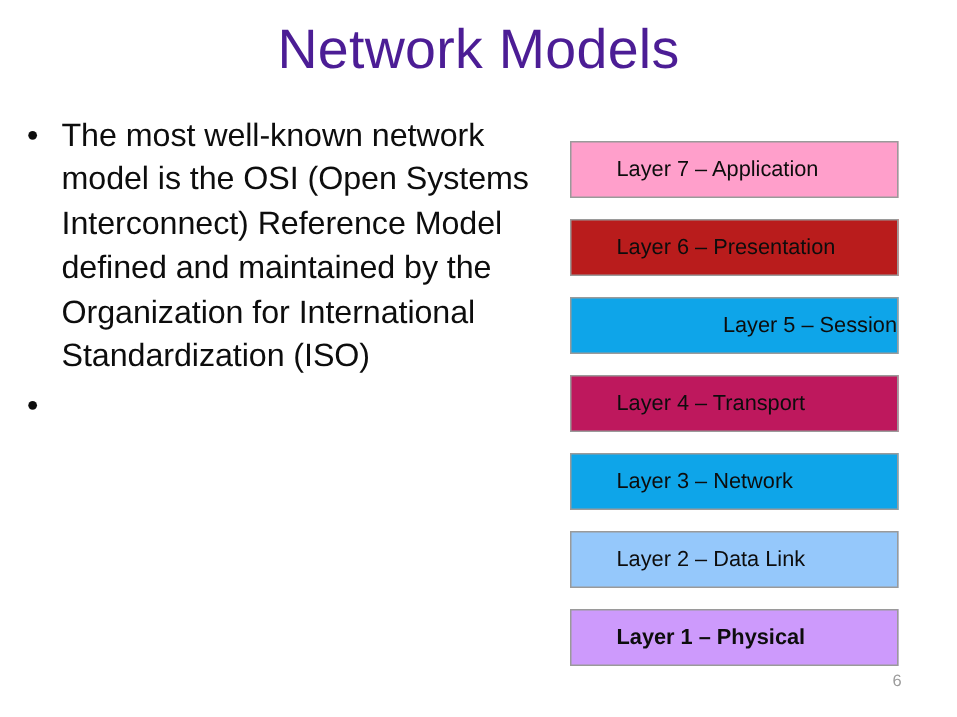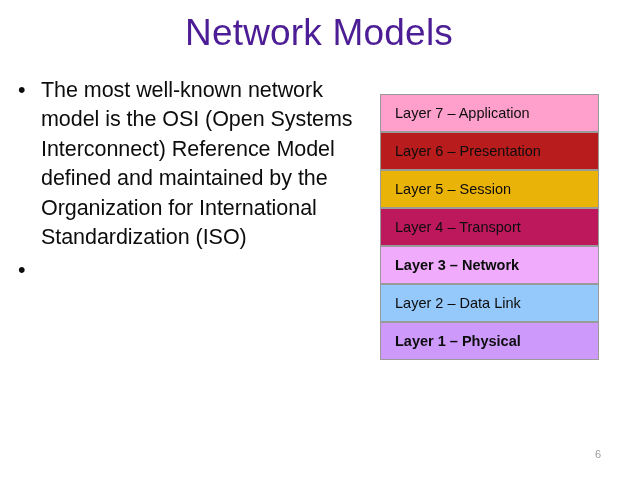--- a/index.html
+++ b/index.html
@@ -66,24 +66,24 @@
     position: absolute;
     left: 380px;
     top: 94px;
     width: 219px;
   }
   .layer-box {
     box-sizing: border-box;
     width: 219px;
     height: 38px;
     border: 1px solid #9a9a9a;
-    margin-bottom: 0;
+    margin-bottom: 14px;
     display: flex;
     align-items: center;
-    padding-left: 14px;
+    padding-left: 30px;
   }
   .layer-label {
     font-size: 14.5px;
     color: #0d0d0d;
     line-height: 18px;
     white-space: nowrap;
   }
   .page-number {
     position: absolute;
     left: 586px;
@@ -114,27 +114,27 @@
     </ul>
   </div>
 
   <div class="layer-stack">
     <div class="layer-box" style="background-color: rgb(255, 159, 203); border-color: rgb(154, 154, 154);">
       <span class="layer-label">Layer 7 – Application</span>
     </div>
     <div class="layer-box" style="background-color: #b91c1c; border-color: rgb(154, 154, 154);">
       <span class="layer-label">Layer 6 – Presentation</span>
     </div>
-    <div class="layer-box" style="background-color: #eab308; border-color: rgb(154, 154, 154);">
+    <div class="layer-box" style="background-color: #0ea5e9; border-color: rgb(154, 154, 154); justify-content: flex-end;">
       <span class="layer-label">Layer 5 – Session</span>
     </div>
     <div class="layer-box" style="background-color: #be185d; border-color: rgb(154, 154, 154);">
       <span class="layer-label">Layer 4 – Transport</span>
     </div>
-    <div class="layer-box" style="background-color: #f0abfc; border-color: rgb(154, 154, 154); font-weight: bold;">
+    <div class="layer-box" style="background-color: #0ea5e9; border-color: rgb(154, 154, 154);">
       <span class="layer-label">Layer 3 – Network</span>
     </div>
     <div class="layer-box" style="background-color: rgb(149, 200, 251); border-color: rgb(154, 154, 154); text-align: right;">
       <span class="layer-label">Layer 2 – Data Link</span>
     </div>
     <div class="layer-box" style="background-color: rgb(205, 154, 252); border-color: rgb(154, 154, 154); font-weight: bold;">
       <span class="layer-label">Layer 1 – Physical</span>
     </div>
   </div>
 

